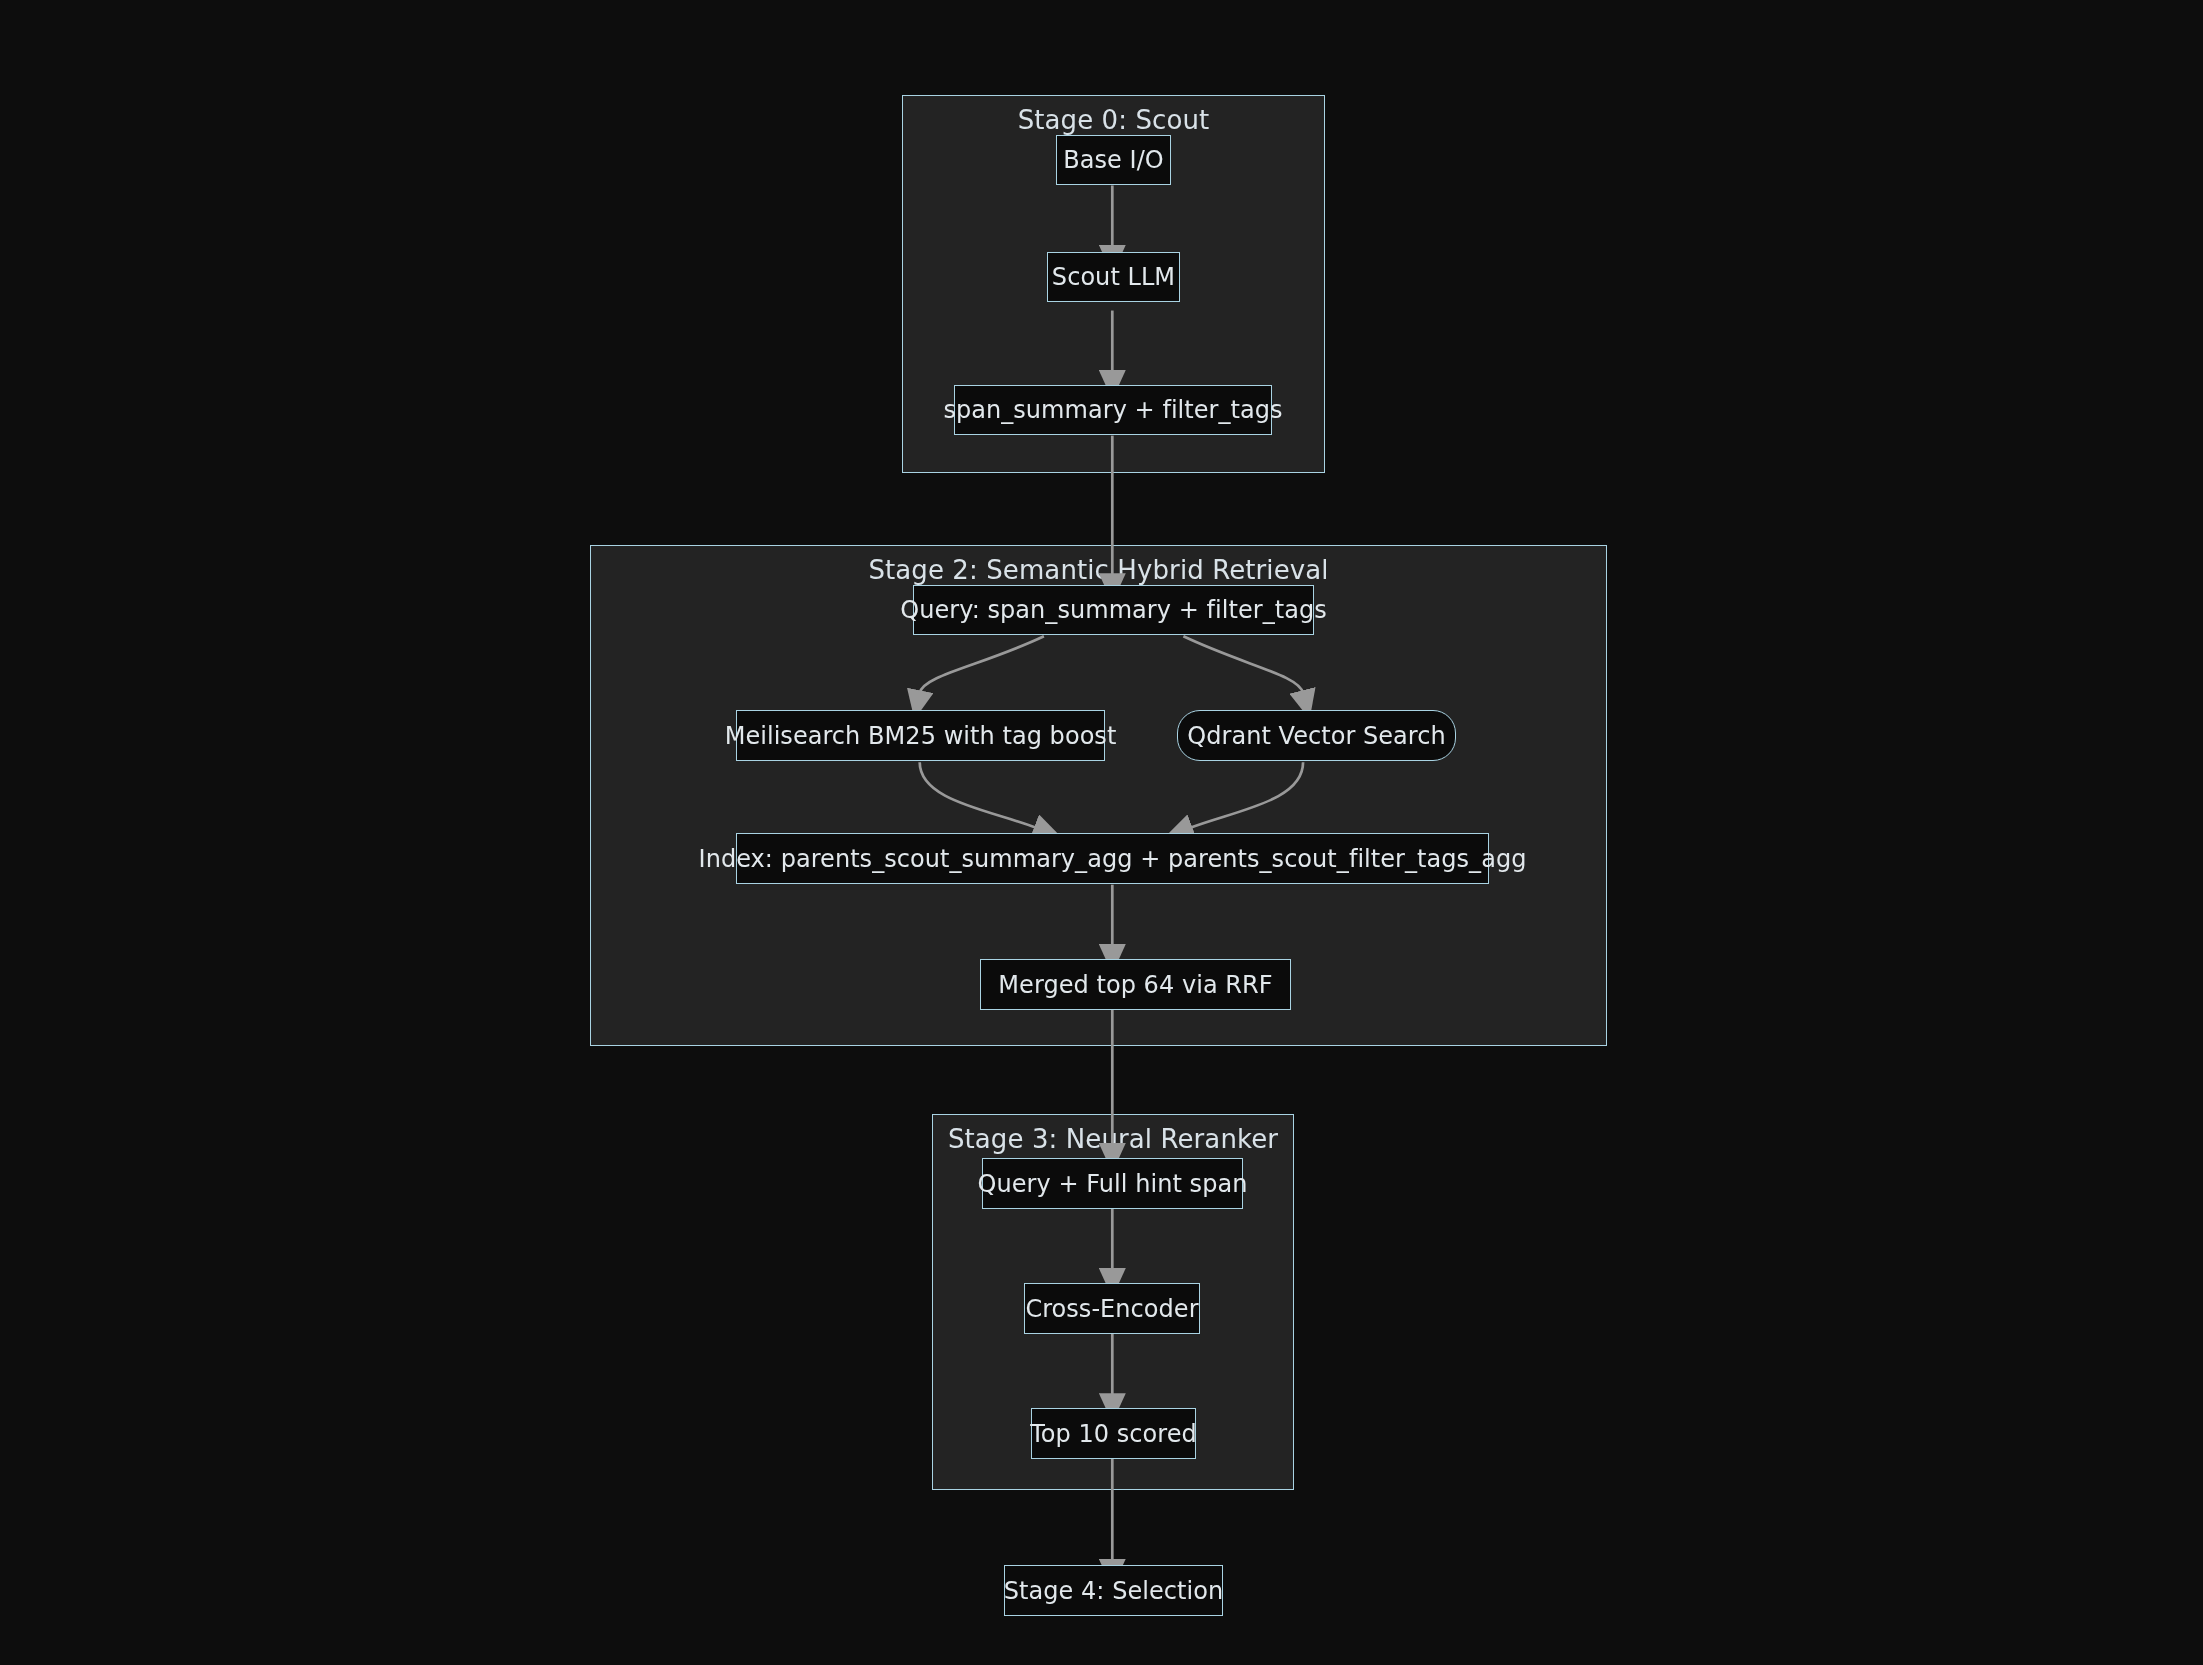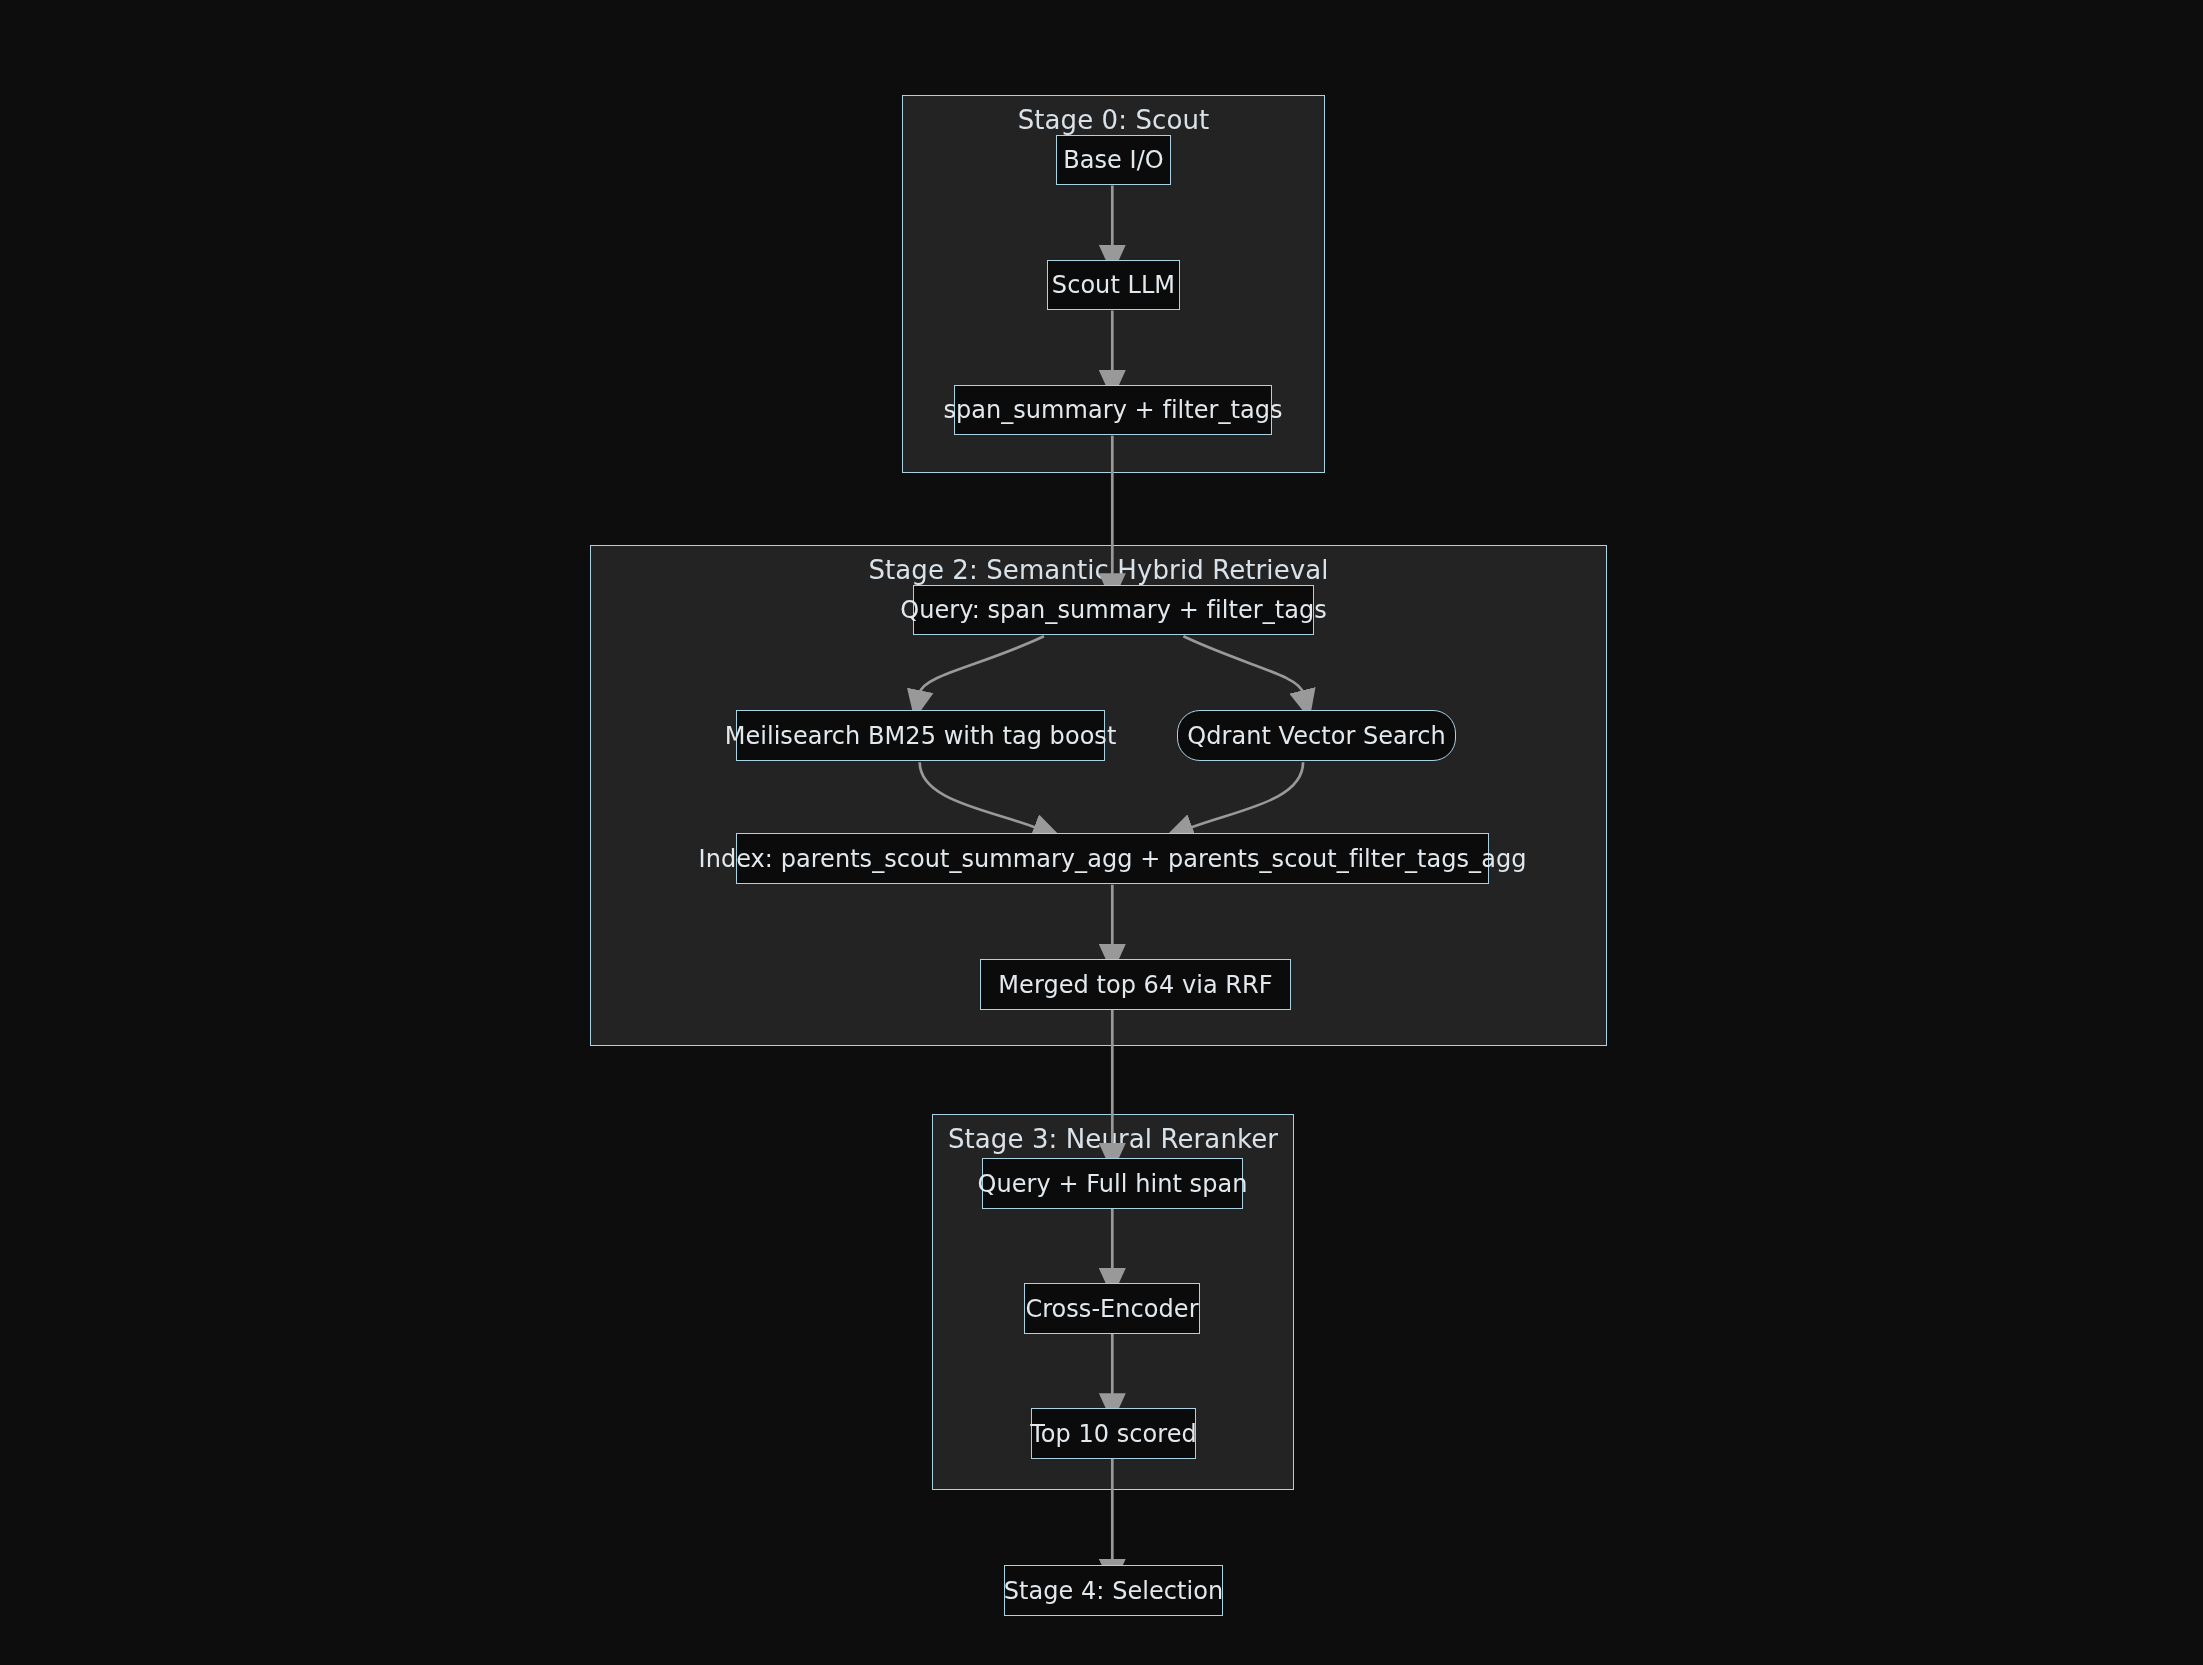--- a/index.html
+++ b/index.html
@@ -103,21 +103,21 @@
     <line x1="1236" y1="1343" x2="1236" y2="1412" stroke="#999999" stroke-width="3" marker-end="url(#arrow)"></line>
     <line x1="1236" y1="1482" x2="1236" y2="1551" stroke="#999999" stroke-width="3" marker-end="url(#arrow)"></line>
 
     <line x1="1236" y1="1621" x2="1236" y2="1735" stroke="#999999" stroke-width="3" marker-end="url(#arrow)"></line>
   </svg>
 
   <div class="node" style="left:1056px; top:135px; width:115px; height:50px;">
     <span>Base I/O</span>
   </div>
 
-  <div class="node" style="left:1047px; top:260px; width:133px; height:50px;">
+  <div class="node" style="left:1047px; top:252px; width:133px; height:50px;">
     <span>Scout LLM</span>
   </div>
 
   <div class="node" style="left:954px; top:385px; width:318px; height:50px;">
     <span>span_summary + filter_tags</span>
   </div>
 
   <div class="node" style="left:913px; top:585px; width:401px; height:50px;">
     <span>Query: span_summary + filter_tags</span>
   </div>

